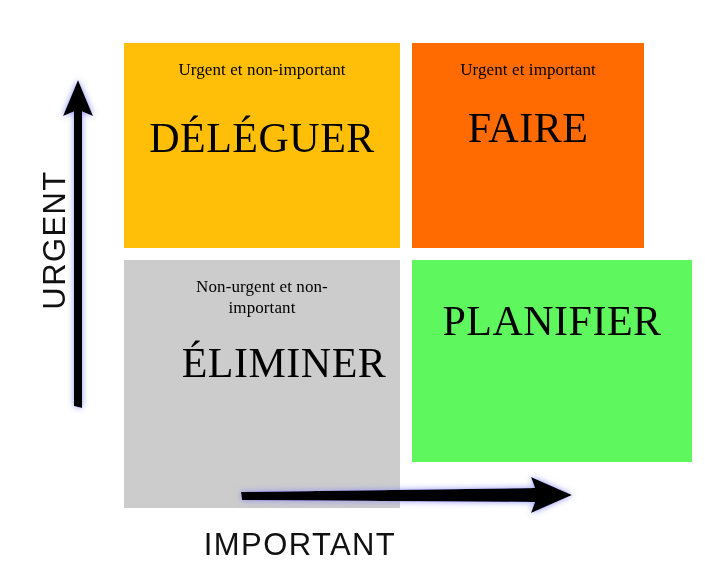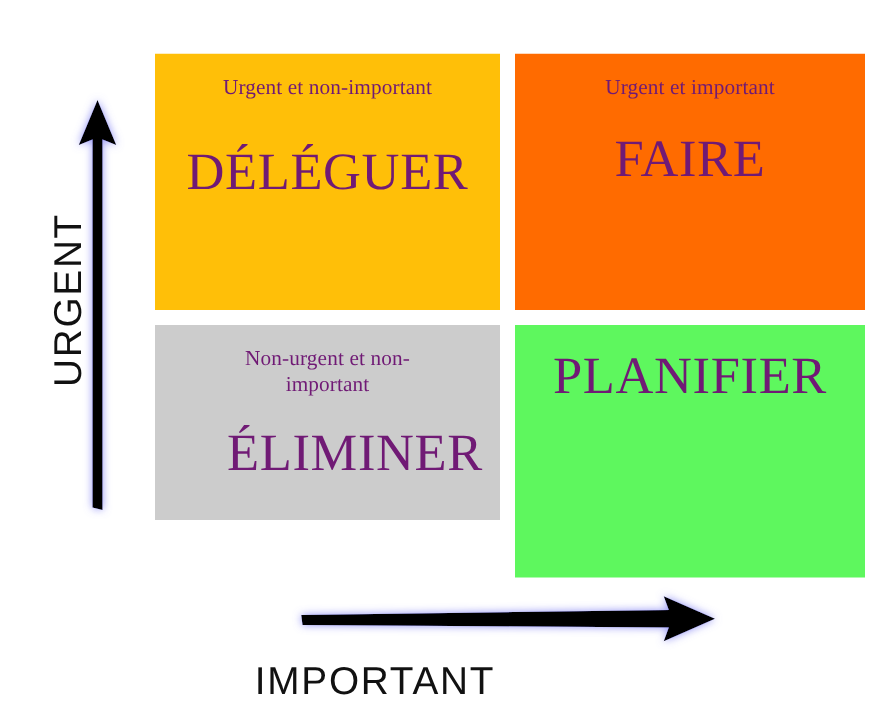--- a/index.html
+++ b/index.html
@@ -30,27 +30,27 @@
     height: 419px;
   }
 
   .quadrant {
     position: absolute;
     box-sizing: border-box;
     display: flex;
     flex-direction: column;
     align-items: center;
     font-family: "Liberation Serif", serif;
-    color: #701a75;
+    color: #000000;
     overflow: hidden;
   }
 
   .q-tl { left: 0px;   top: 0px;   width: 276px; height: 205px; background: var(--c-yellow); }
-  .q-tr { left: 288px; top: 0px;   width: 280px; height: 205px; background: var(--c-orange); }
-  .q-bl { left: 0px;   top: 217px; width: 276px; height: 156px; background: var(--c-gray);   }
+  .q-tr { left: 288px; top: 0px;   width: 232px; height: 205px; background: var(--c-orange); }
+  .q-bl { left: 0px;   top: 217px; width: 276px; height: 248px; background: var(--c-gray);   }
   .q-br { left: 288px; top: 217px; width: 280px; height: 202px; background: var(--c-green);  }
 
   .quadrant-subtitle {
     font-size: 17px;
     line-height: 1.22;
     text-align: center;
     margin-top: 17px;
     padding: 0 18px;
     letter-spacing: 0.1px;
   }
@@ -59,21 +59,21 @@
   .quadrant-title {
     font-size: 42px;
     line-height: 1;
     text-align: center;
     letter-spacing: 0.5px;
     white-space: nowrap;
   }
   .q-tl .quadrant-title { margin-top: 36px; }
   .q-tr .quadrant-title { margin-top: 26px; }
   .q-bl .quadrant-title { margin-top: 24px; margin-left: 44px; }
-  .q-br .quadrant-title { margin-top: 20px; }
+  .q-br .quadrant-title { margin-top: 40px; }
 
   
   .axis-arrow-svg {
     position: absolute;
     overflow: visible;
     pointer-events: none;
   }
   #vertical-axis-arrow { left: 50px; top: 72px;  width: 58px;  height: 345px; }
   #horizontal-axis-arrow { left: 228px; top: 476px; width: 356px; height: 44px; }
 

